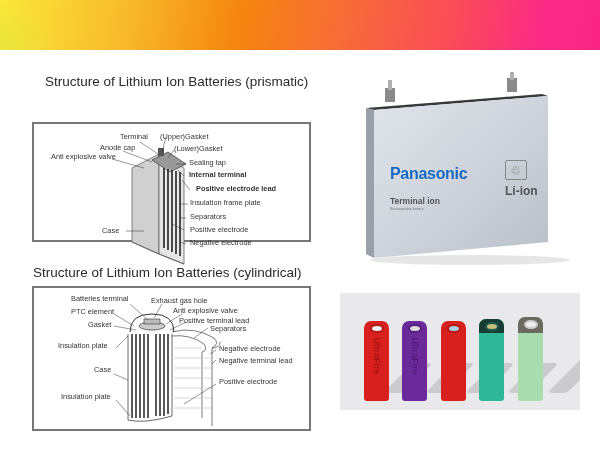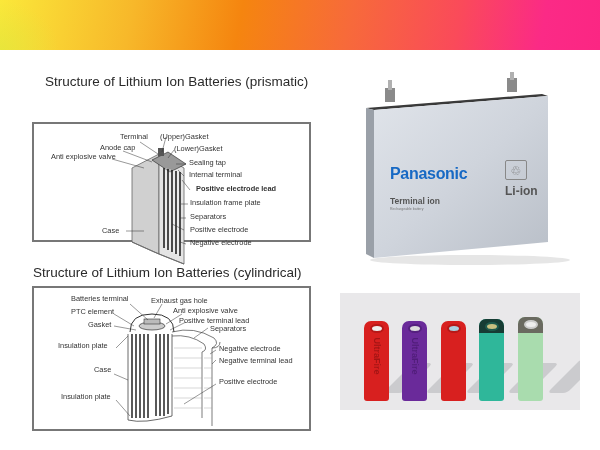--- a/index.html
+++ b/index.html
@@ -106,21 +106,21 @@
       <line x1="152" y1="120" x2="146" y2="118"></line>
       <line x1="92" y1="107" x2="110" y2="107"></line>
     </g>
   </svg>
   <span class="lbl" style="left:86px; top:9px;">Terminal</span>
   <span class="lbl" style="left:126px; top:9px;">(Upper)Gasket</span>
   <span class="lbl" style="left:66px; top:20px;">Anode cap</span>
   <span class="lbl" style="left:140px; top:21px;">(Lower)Gasket</span>
   <span class="lbl" style="left:17px; top:29px;">Anti explosive valve</span>
   <span class="lbl" style="left:155px; top:35px;">Sealing tap</span>
-  <span class="lbl" style="left:155px; top:47px;">Internal terminal</span>
+  <span class="lbl" style="left:155px; top:47px;font-weight:bold;">Internal terminal</span>
   <span class="lbl" style="left:162px; top:61px;font-weight:bold;">Positive electrode lead</span>
   <span class="lbl" style="left:156px; top:75px;">Insulation frame plate</span>
   <span class="lbl" style="left:156px; top:89px;">Separators</span>
   <span class="lbl" style="left:68px; top:103px;">Case</span>
   <span class="lbl" style="left:156px; top:102px;">Positive electrode</span>
   <span class="lbl" style="left:156px; top:115px;">Negative electrode</span>
 </div>
 
 <div class="section-title" style="top:265px;">Structure of Lithium Ion Batteries (cylindrical)</div>
 

